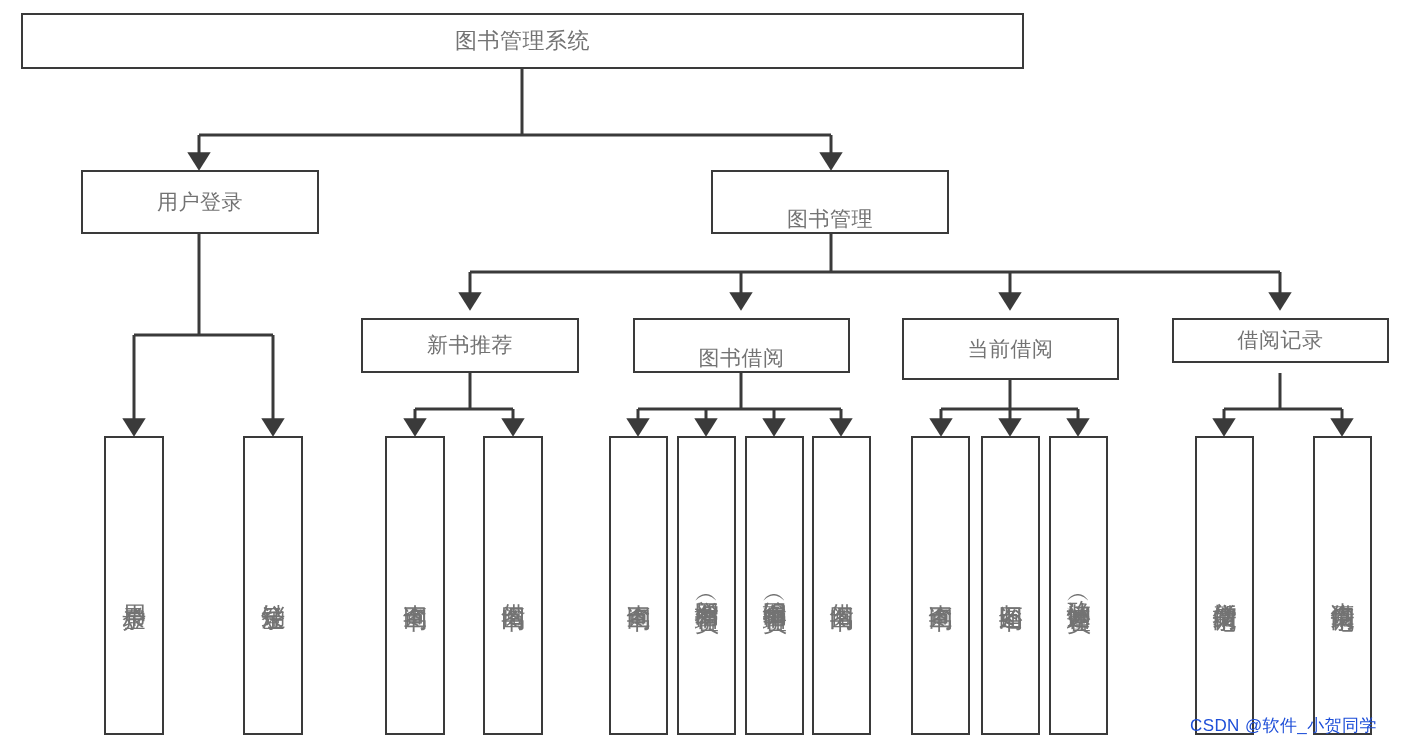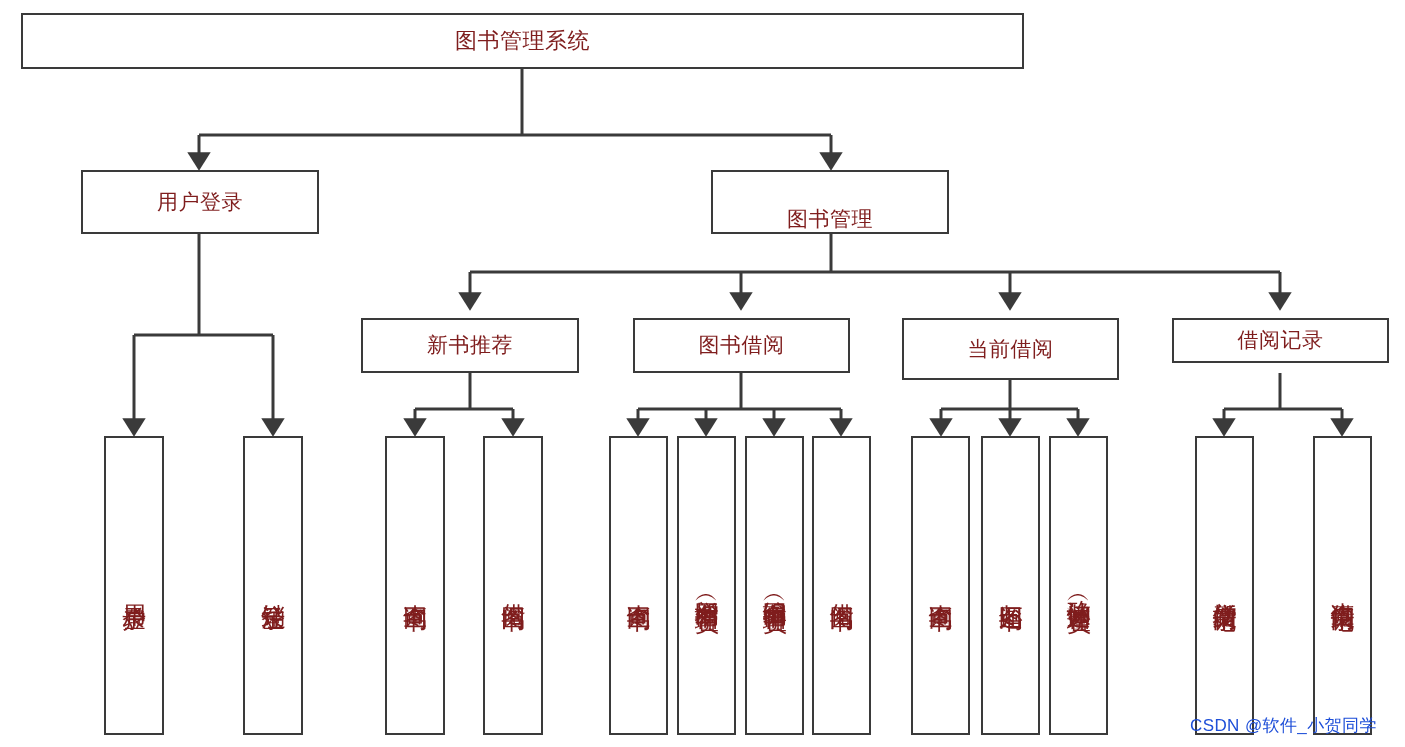--- a/index.html
+++ b/index.html
@@ -27,21 +27,21 @@
     pointer-events: none;
   }
   .node {
     position: absolute;
     box-sizing: border-box;
     background: #ffffff;
     border: 2px solid #3a3a3a;
     display: flex;
     align-items: center;
     justify-content: center;
-    color: #7f1d1d;
+    color: #737373;
     overflow: hidden;
   }
   .node .label {
     display: block;
     text-align: center;
     line-height: 1.18;
     letter-spacing: 0.5px;
   }
   
   .node.horiz .label {
@@ -145,21 +145,21 @@
   <div class="node horiz" style="left:81px; top:170px; width:238px; height:64px;">
     <span class="label">用户登录</span>
   </div>
   <div class="node horiz" style="left:711px; top:170px; width:238px; height:64px;align-items:flex-end;">
     <span class="label">图书管理</span>
   </div>
 
   <div class="node horiz" style="left:361px; top:318px; width:218px; height:55px;">
     <span class="label">新书推荐</span>
   </div>
-  <div class="node horiz" style="left:633px; top:318px; width:217px; height:55px;">
+  <div class="node horiz" style="left:633px; top:318px; width:217px; height:55px;align-items:flex-end;">
     <span class="label">图书借阅</span>
   </div>
   <div class="node horiz" style="left:902px; top:318px; width:217px; height:62px;">
     <span class="label">当前借阅</span>
   </div>
   <div class="node horiz" style="left:1172px; top:318px; width:217px; height:45px;font-family:Liberation Serif, serif;">
     <span class="label">借阅记录</span>
   </div>
 
   <div class="node vert mid" style="left:104px; top:436px; width:60px; height:299px;">

